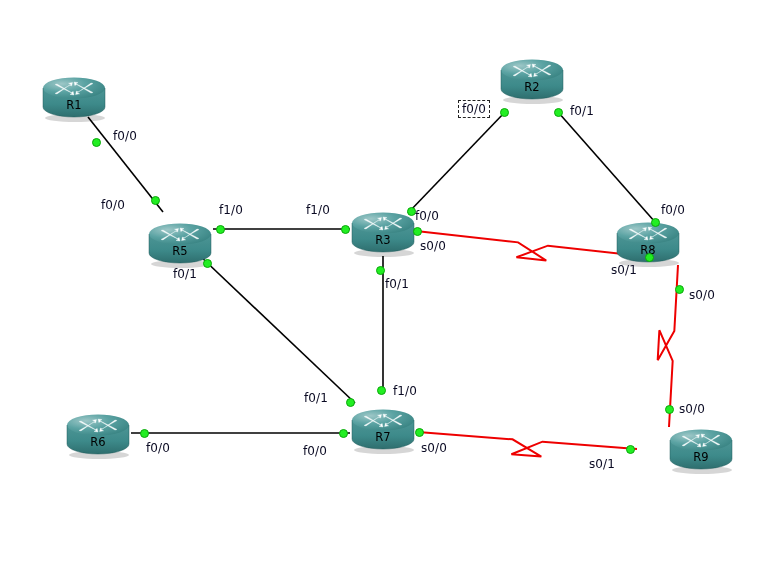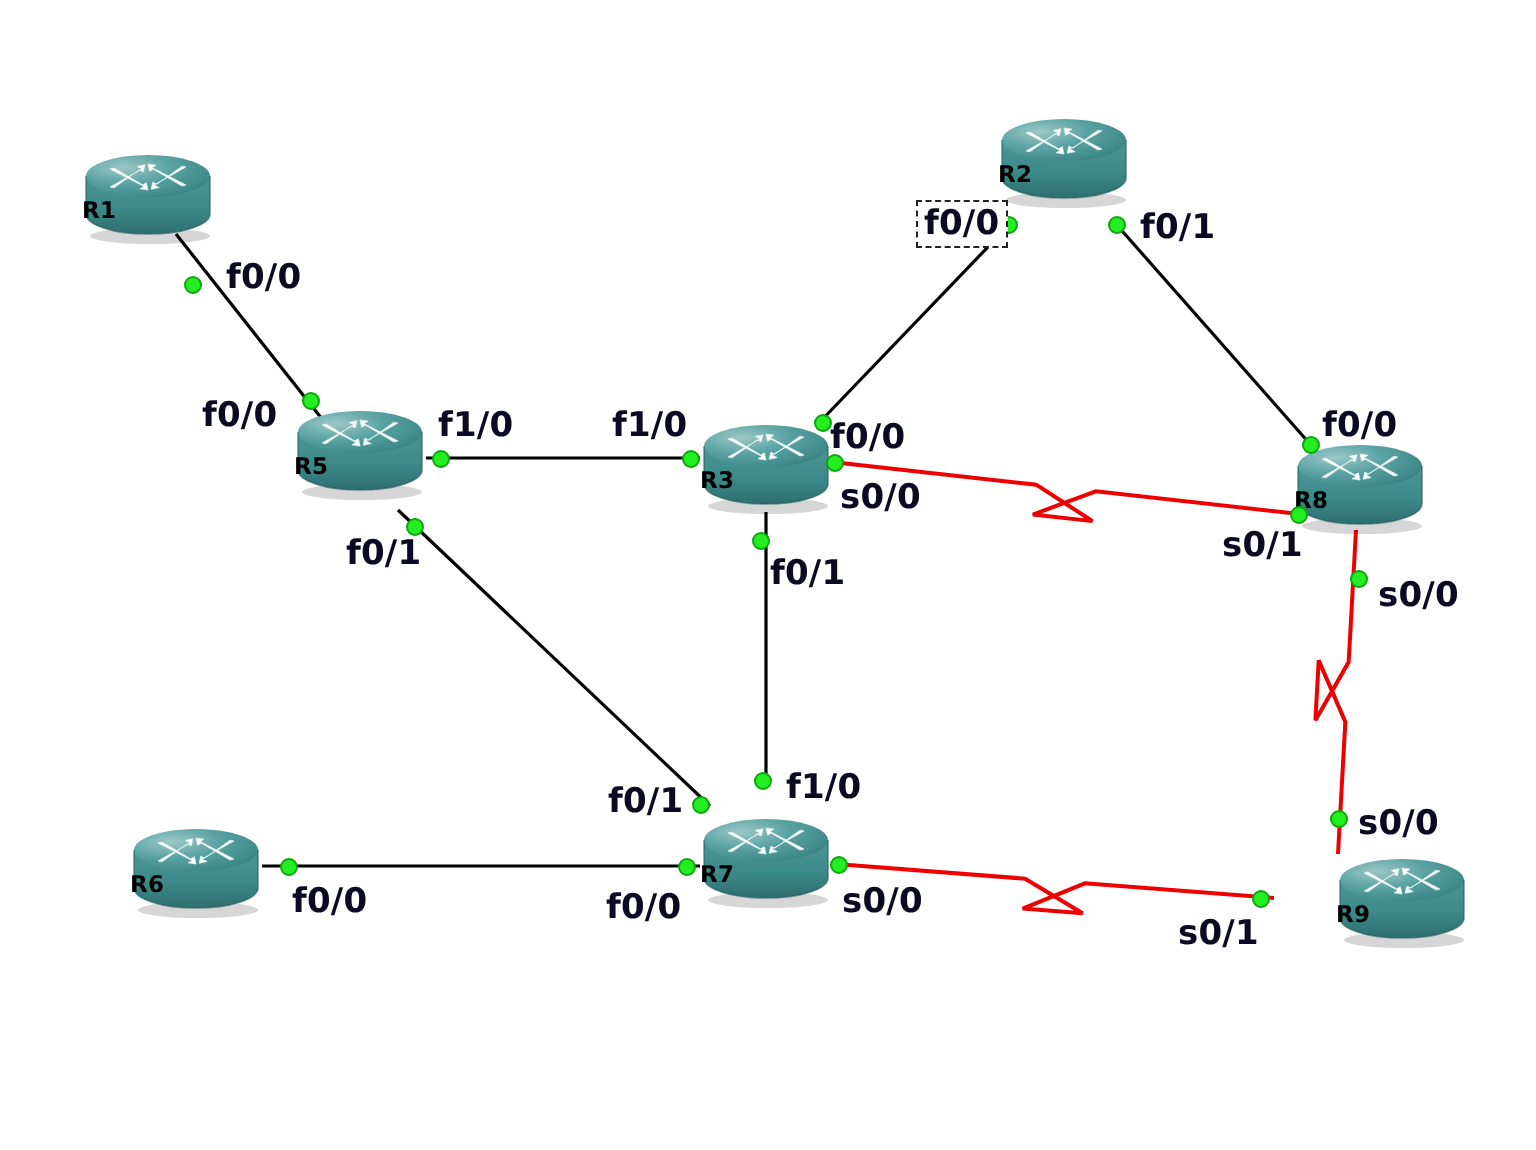--- a/index.html
+++ b/index.html
@@ -33,42 +33,42 @@
   }
   .router svg {
     display: block;
     overflow: visible;
   }
   .router-label {
     position: absolute;
     left: 0;
     width: 66px;
     top: 23px;
-    text-align: left;
+    text-align: center;
     font-size: 11.5px;
-    font-weight: bold;
+    font-weight: normal;
     color: #000000;
     letter-spacing: 0.2px;
     pointer-events: none;
   }
   .iface-dot {
     position: absolute;
     width: 9px;
     height: 9px;
     margin-left: -4.5px;
     margin-top: -4.5px;
     border-radius: 50%;
     background: #22ee22;
     border: 1px solid #0aa80a;
     box-sizing: border-box;
   }
   .iface-label {
     position: absolute;
-    font-size: 17px;
-    font-weight: bold;
+    font-size: 12px;
+    font-weight: normal;
     color: #0a0a23;
     white-space: nowrap;
     letter-spacing: 0.1px;
   }
   .iface-label.selected {
     border: 1px dashed #222222;
     padding: 1px 3px;
     background: #ffffff;
   }
 </style>
@@ -165,21 +165,21 @@
     <g fill="#ffffff" stroke="#dff0f0" stroke-width="0.4">
       <path d="M 14 18.5 L 30 9.5 L 27.5 8.2 L 31.5 7.4 L 30.6 11 L 28.6 9.9 L 16 18.9 Z"></path>
       <path d="M 52 8.5 L 36 17.5 L 38.6 18.8 L 34.6 19.6 L 35.4 16 L 37.4 17.1 L 50 8.1 Z"></path>
       <path d="M 14 9.5 L 31 18.2 L 29 19.4 L 33 20 L 32.2 16.4 L 30.3 17.4 L 16 9 Z"></path>
       <path d="M 52 17.5 L 35 8.8 L 37 7.6 L 33 7 L 33.8 10.6 L 35.7 9.6 L 50 18 Z"></path>
     </g>
     <path d="M 2 13 L 2 32 A 31 10 0 0 0 64 32 L 64 13" fill="none" stroke="#1f5a5a" stroke-width="0.8" opacity="0.6"></path>
   </svg>
         <div class="router-label">R3</div>
       </div>
-      <div class="router" style="left: 180px; top: 226px;">
+      <div class="router" style="left: 180px; top: 244px;">
   <svg width="66" height="46" viewBox="0 0 66 46">
     <defs>
       <linearGradient id="g-body" x1="0" y1="0" x2="0" y2="1">
         <stop offset="0%" stop-color="#4d9595"></stop>
         <stop offset="55%" stop-color="#3d8a8a"></stop>
         <stop offset="100%" stop-color="#2e6e6e"></stop>
       </linearGradient>
       <radialGradient id="g-top" cx="0.3" cy="0.3" r="0.85">
         <stop offset="0%" stop-color="#9dc7c7"></stop>
         <stop offset="45%" stop-color="#5ba3a3"></stop>
@@ -246,21 +246,21 @@
     <g fill="#ffffff" stroke="#dff0f0" stroke-width="0.4">
       <path d="M 14 18.5 L 30 9.5 L 27.5 8.2 L 31.5 7.4 L 30.6 11 L 28.6 9.9 L 16 18.9 Z"></path>
       <path d="M 52 8.5 L 36 17.5 L 38.6 18.8 L 34.6 19.6 L 35.4 16 L 37.4 17.1 L 50 8.1 Z"></path>
       <path d="M 14 9.5 L 31 18.2 L 29 19.4 L 33 20 L 32.2 16.4 L 30.3 17.4 L 16 9 Z"></path>
       <path d="M 52 17.5 L 35 8.8 L 37 7.6 L 33 7 L 33.8 10.6 L 35.7 9.6 L 50 18 Z"></path>
     </g>
     <path d="M 2 13 L 2 32 A 31 10 0 0 0 64 32 L 64 13" fill="none" stroke="#1f5a5a" stroke-width="0.8" opacity="0.6"></path>
   </svg>
         <div class="router-label">R7</div>
       </div>
-      <div class="router" style="left: 680px; top: 243px;">
+      <div class="router" style="left: 648px; top: 243px;">
   <svg width="66" height="46" viewBox="0 0 66 46">
     <defs>
       <linearGradient id="g-body" x1="0" y1="0" x2="0" y2="1">
         <stop offset="0%" stop-color="#4d9595"></stop>
         <stop offset="55%" stop-color="#3d8a8a"></stop>
         <stop offset="100%" stop-color="#2e6e6e"></stop>
       </linearGradient>
       <radialGradient id="g-top" cx="0.3" cy="0.3" r="0.85">
         <stop offset="0%" stop-color="#9dc7c7"></stop>
         <stop offset="45%" stop-color="#5ba3a3"></stop>

